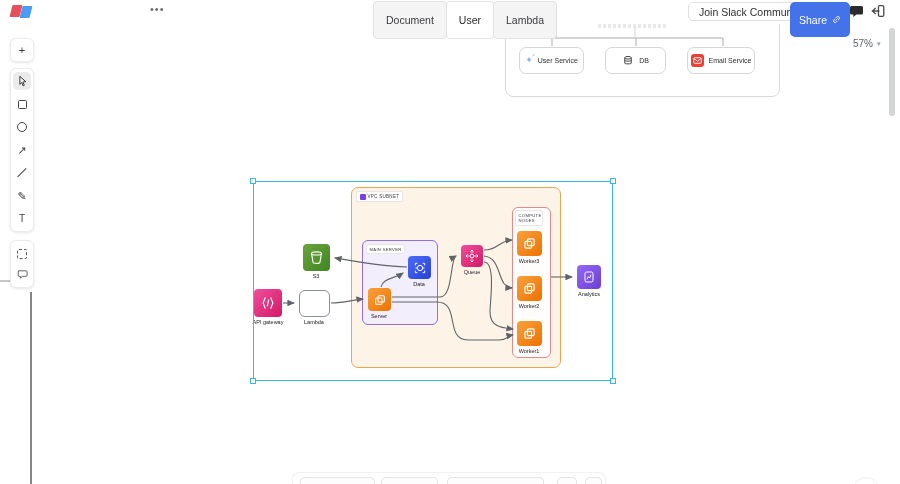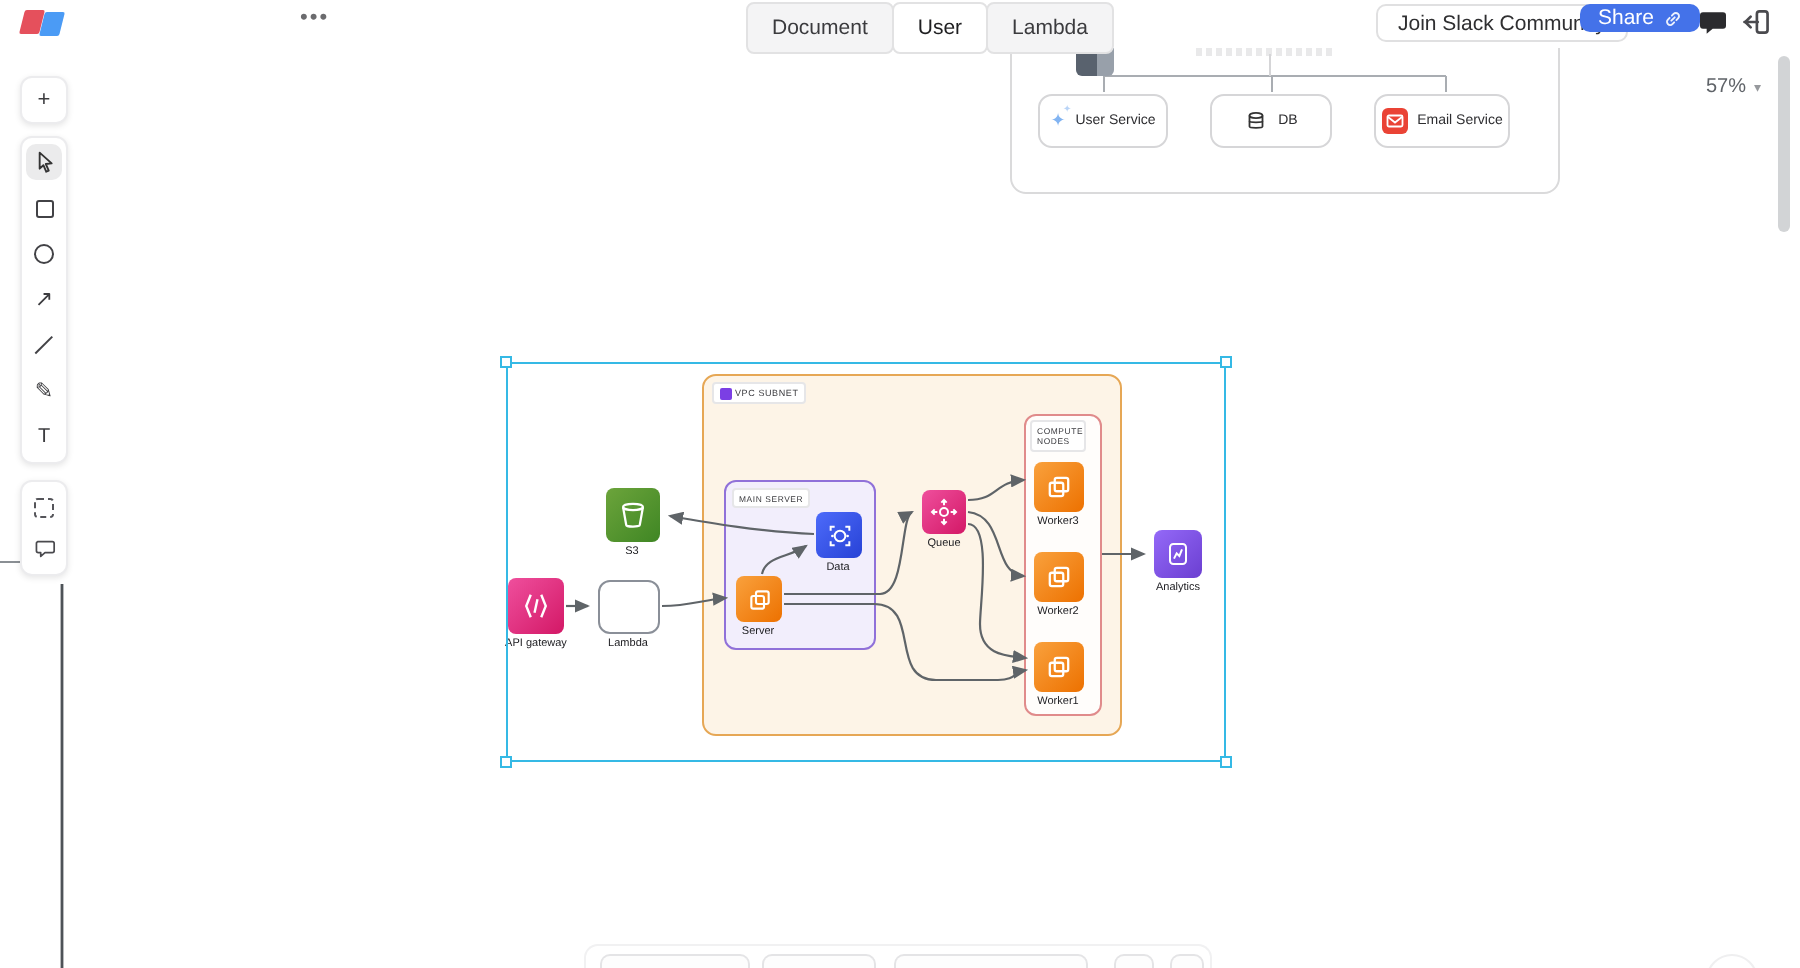--- a/index.html
+++ b/index.html
@@ -8,27 +8,27 @@
 
   
   #header { position:absolute; left:0; top:0; width:900px; height:24px; background:#fff; z-index:10; }
   #logo { position:absolute; left:11px; top:5px; width:22px; height:13px; }
   #logo .lg-red  { position:absolute; left:0; top:0; width:10px; height:12px; background:#e5505c; transform:skewX(-14deg); border-radius:1px; }
   #logo .lg-blue { position:absolute; left:10px; top:1px; width:10px; height:12px; background:#4b9bf5; transform:skewX(-14deg); border-radius:1px; }
   #doc-title { position:absolute; left:36px; top:5px; font-size:12.5px; font-weight:700; color:#2e2e30; white-space:nowrap; }
   #title-menu { position:absolute; left:150px; top:3px; font-size:11px; color:#6b6b6e; letter-spacing:1px; cursor:pointer; }
 
   #tabs { position:absolute; left:374px; top:1px; display:flex; z-index:11; }
-  .tab { height:26px; padding:0 12px; display:flex; align-items:center; font-size:10.5px; color:#3b3b3e;
+  .tab { height:38px; padding:0 12px; display:flex; align-items:center; font-size:10.5px; color:#3b3b3e;
          border:1px solid #e2e2e3; background:#f4f4f5; border-radius:4px; margin-left:-1px; cursor:pointer; }
   .tab.active { background:#fff; color:#1f1f21; z-index:1; }
 
   #btn-join { position:absolute; left:688px; top:2px; height:19px; padding:0 10px; display:flex; align-items:center;
               font-size:10.5px; color:#2f2f31; background:#fff; border:1px solid #e0e0e1; border-radius:5px; cursor:pointer; z-index:11;}
-  #btn-share { position:absolute; left:790px; top:2px; height:14px; padding:0 9px; display:flex; align-items:center; gap:5px;
+  #btn-share { position:absolute; left:790px; top:2px; height:35px; padding:0 9px; display:flex; align-items:center; gap:5px;
                font-size:10.5px; color:#fff; background:#4472e9; border:none; border-radius:5px; cursor:pointer; z-index:11;}
   #icon-comment-top { position:absolute; left:849px; top:4px; width:15px; height:15px; cursor:pointer; z-index:11;}
   #icon-panel { position:absolute; left:870px; top:3px; width:16px; height:16px; cursor:pointer; z-index:11;}
 
   
   .tool-card { position:absolute; left:10px; width:24px; background:#fff; border:1px solid #ececee;
                border-radius:6px; box-shadow:0 1px 3px rgba(0,0,0,.10); z-index:9;
                display:flex; flex-direction:column; align-items:center; }
   #tool-card-add { top:38px; height:24px; justify-content:center; }
   #tool-card-main { top:68px; height:164px; padding:3px 0; justify-content:space-between; }

